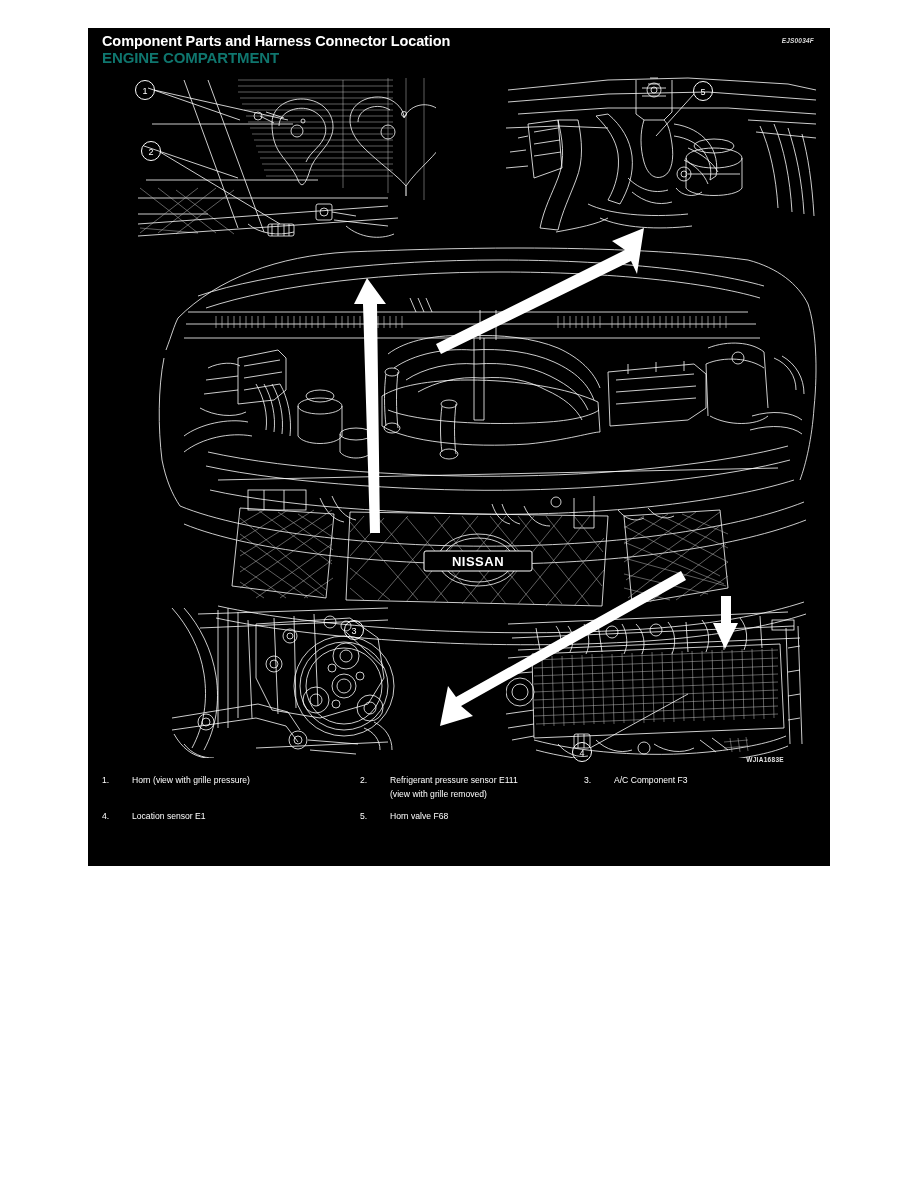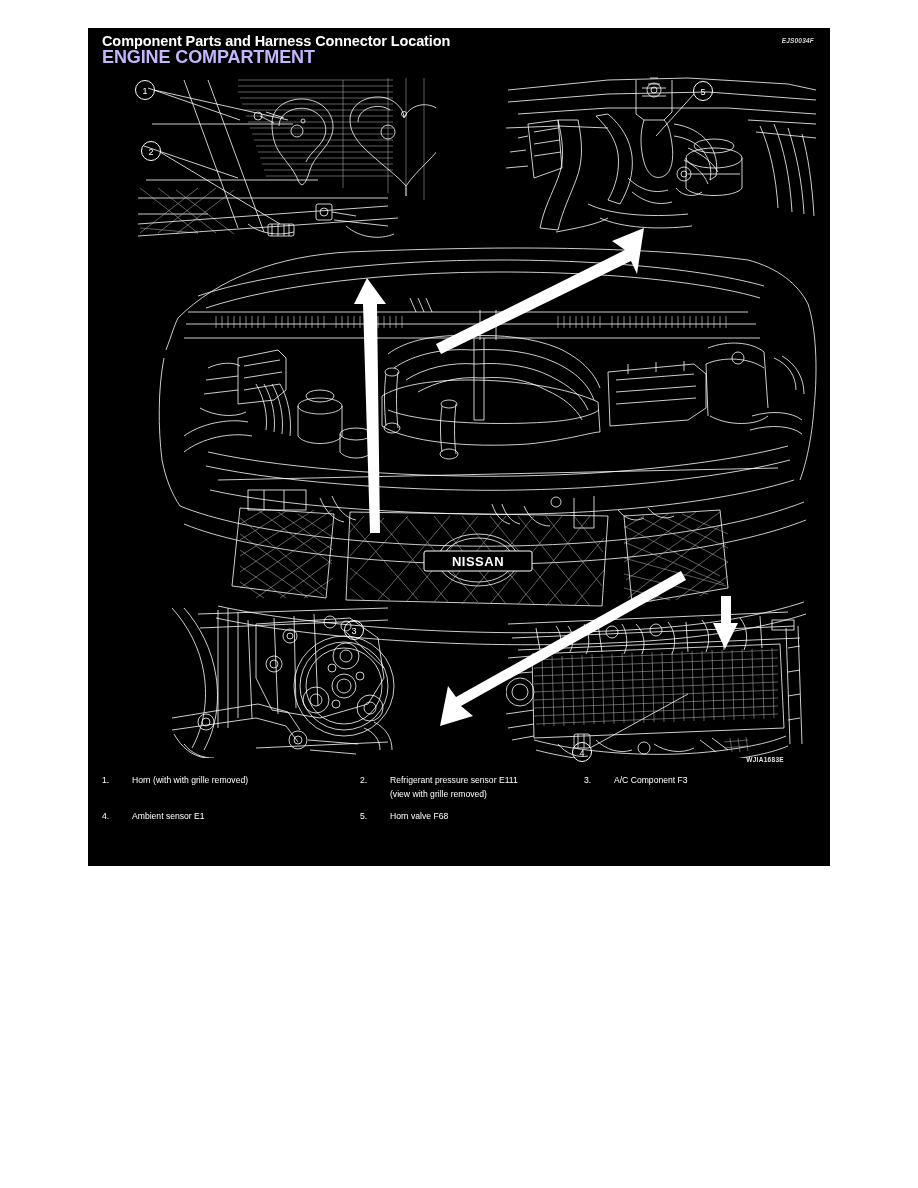--- a/index.html
+++ b/index.html
@@ -43,22 +43,22 @@
   }
   .title-main {
     color: #ffffff;
     font-size: 14.5px;
     font-weight: bold;
     letter-spacing: -0.1px;
     line-height: 17px;
     white-space: nowrap;
   }
   .title-sub {
-    color: #c4b5fd;
-    font-size: 18px;
+    color: #0f766e;
+    font-size: 15px;
     font-weight: bold;
     letter-spacing: -0.1px;
     line-height: 15px;
     white-space: nowrap;
   }
   #doc-code {
     position: absolute;
     right: 16px;
     top: 9px;
     color: #d8d8d8;
@@ -837,36 +837,36 @@
             <text class="cnt" x="615" y="66.5">5</text>
           </g>
         </g>
       </svg>
     </div>
 
     <div id="legend">
       <div class="legend-row">
         <div class="legend-cell c1">
           <span class="legend-num">1.</span>
-          <span class="legend-text">Horn (with with grille removed)</span>
+          <span class="legend-text">Horn (view with grille pressure)</span>
         </div>
         <div class="legend-cell c2">
           <span class="legend-num">2.</span>
           <span class="legend-text">Refrigerant pressure sensor E111
 (view with grille removed)</span>
         </div>
         <div class="legend-cell c3">
           <span class="legend-num">3.</span>
           <span class="legend-text">A/C Component F3</span>
         </div>
       </div>
       <div class="legend-row">
         <div class="legend-cell c1">
           <span class="legend-num">4.</span>
-          <span class="legend-text">Ambient sensor E1</span>
+          <span class="legend-text">Location sensor E1</span>
         </div>
         <div class="legend-cell c2">
           <span class="legend-num">5.</span>
           <span class="legend-text">Horn valve F68</span>
         </div>
         <div class="legend-cell c3">
           <span class="legend-num"></span>
           <span class="legend-text"></span>
         </div>
       </div>

